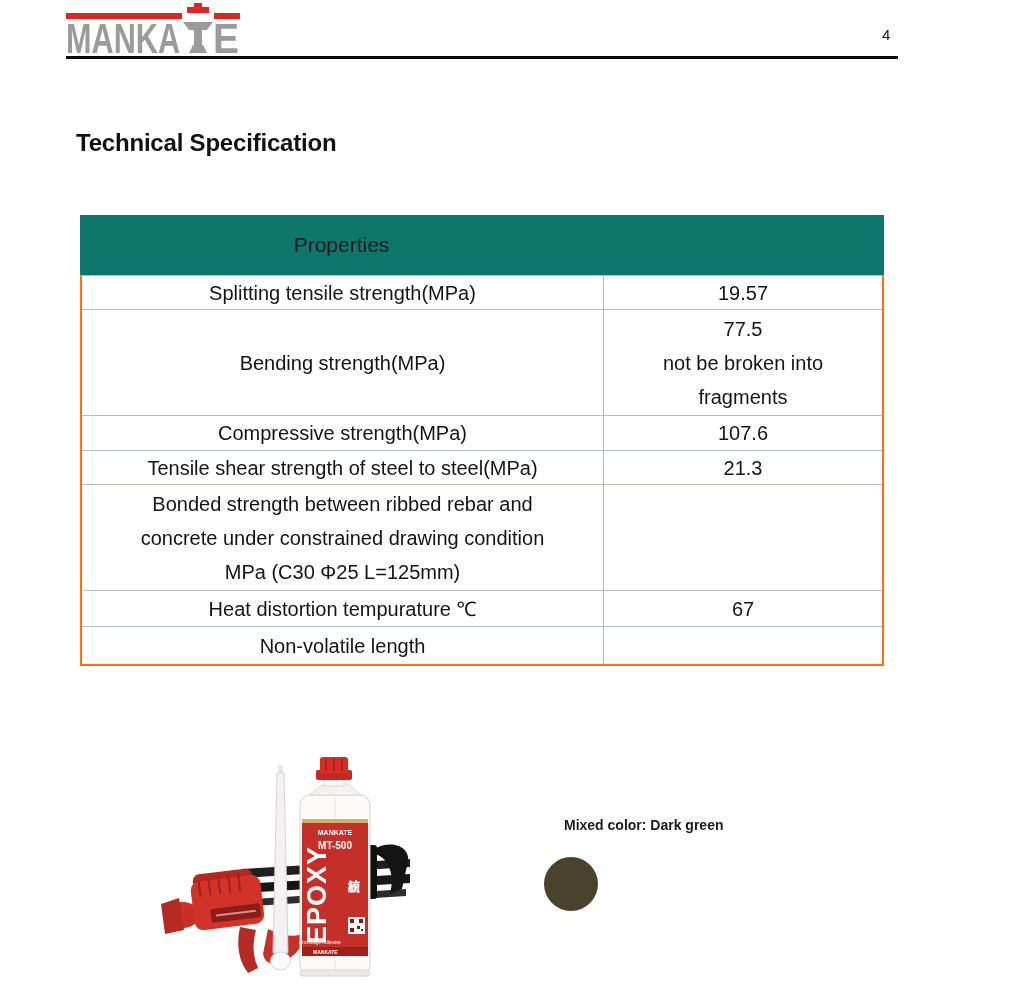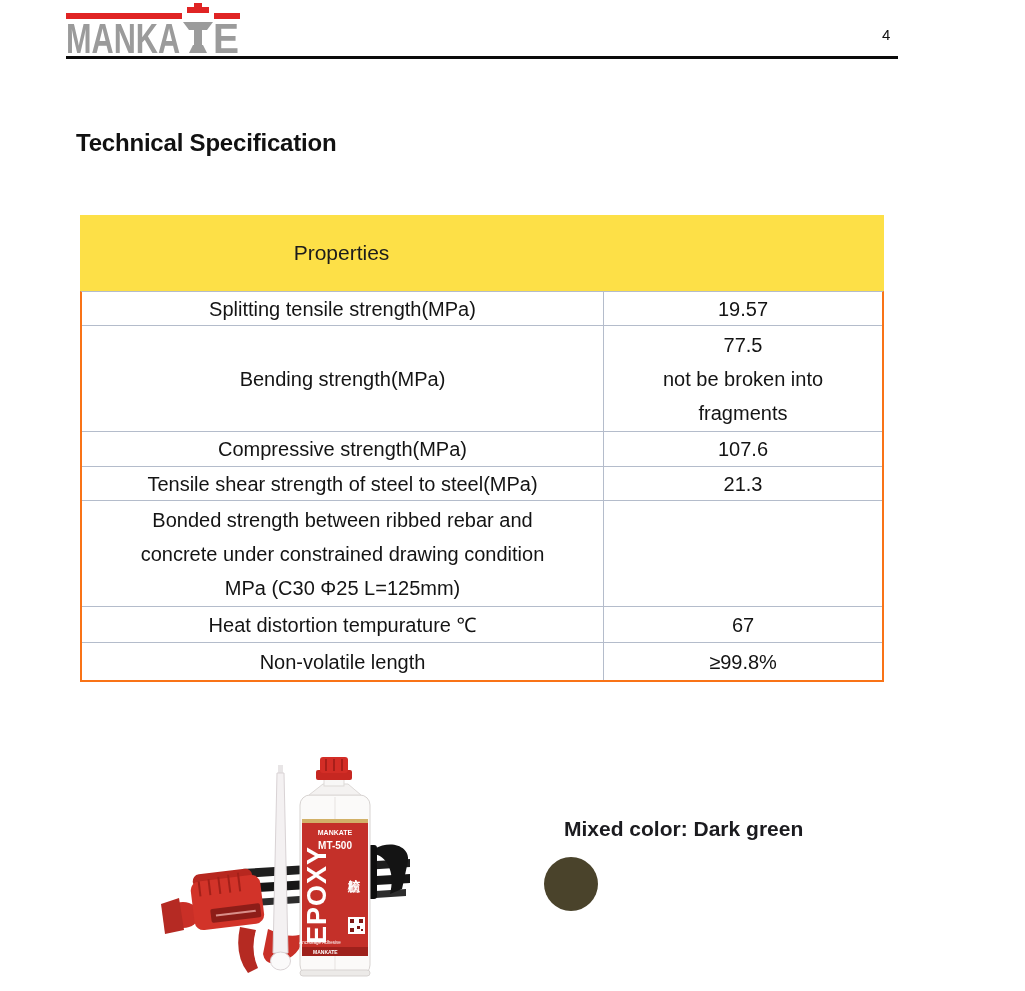--- a/index.html
+++ b/index.html
@@ -11,38 +11,38 @@
   .logo { position:absolute; left:66px; top:3px; width:190px; height:54px; }
   .page-number { position:absolute; left:882px; top:26px; font-size:15px; color:#111; }
   .header-rule { position:absolute; left:66px; top:56px; width:832px; height:3px; background:#0a0a0a; }
 
   
   .page-title { position:absolute; left:76px; top:129px; font-size:24px; font-weight:bold;
     color:#111; letter-spacing:-0.2px; }
 
   
   .spec-table { position:absolute; left:80px; top:215px; width:804px; }
-  .thead { display:flex; height:76px; background:#fde047; }
+  .thead { display:flex; height:60px; background:#0f766e; }
   .thead .hcell-left { width:523px; display:flex; align-items:center; justify-content:center;
     font-size:21px; color:#1c1c1c; }
   .thead .hcell-right { flex:1; }
   .tbody { border:2px solid #f97316; border-top:1px solid #b4bccb; }
   .trow { display:flex; border-top:1px solid #b4bccb; }
   .trow:first-child { border-top:none; }
   .tcell { display:flex; align-items:center; justify-content:center; text-align:center;
     font-size:20px; line-height:34px; color:#141414; white-space:pre-line; }
   .tcell.prop { width:522px; border-right:1px solid #b4bccb; }
   .tcell.val  { flex:1; }
   .h33{height:33px} .h34{height:34px} .h35{height:35px} .h37{height:37px} .h105{height:105px}
 
   
   .product-photo { position:absolute; left:158px; top:757px; width:292px; height:234px; }
 
   
-  .mixed-color-label { position:absolute; left:564px; top:817px; font-size:21px;
+  .mixed-color-label { position:absolute; left:564px; top:817px; font-size:14px;
     font-weight:bold; color:#1b1b1f; }
   .color-swatch { position:absolute; left:543px; top:856px; width:56px; height:56px; }
 </style>
 </head>
 <body>
 
 <div class="page">
 
   <svg class="logo" viewBox="0 0 190 54">
     <rect x="0" y="10" width="116" height="6" fill="#e02424"></rect>
@@ -92,21 +92,20 @@
         <div class="tcell prop h105">Bonded strength between ribbed rebar and
 concrete under constrained drawing condition
 MPa (C30 Φ25 L=125mm)</div>
       </div>
       <div class="trow">
         <div class="tcell prop h35">Heat distortion tempurature ℃</div>
         <div class="tcell val h35">67</div>
       </div>
       <div class="trow">
         <div class="tcell prop h37">Non-volatile length</div>
-        <div class="tcell val h37">≥99.8%</div>
       </div>
     </div>
   </div>
 
   <svg class="product-photo" viewBox="0 0 292 234">
 
     <g>
       <polygon points="84,112 252,102 252,110 84,121" fill="#1f1f1f"></polygon>
       <polygon points="84,127 252,117 252,126 84,136" fill="#161616"></polygon>
       <polygon points="96,142 248,132 248,139 96,149" fill="#2d2d2d"></polygon>

